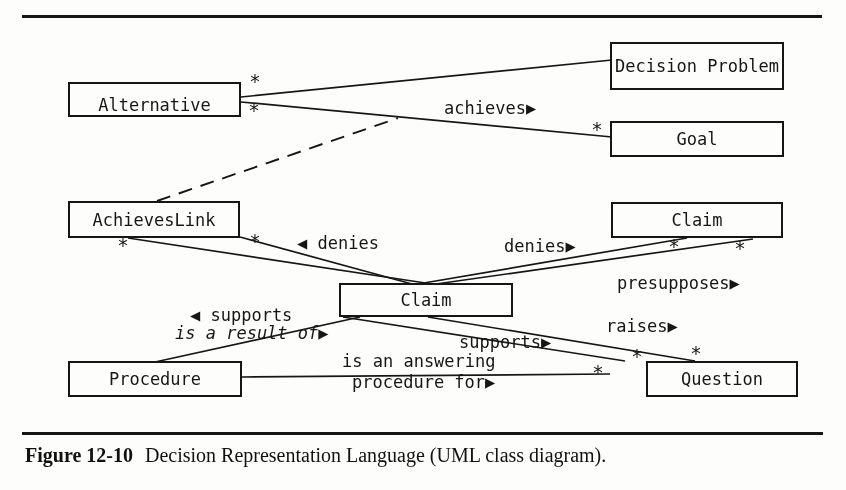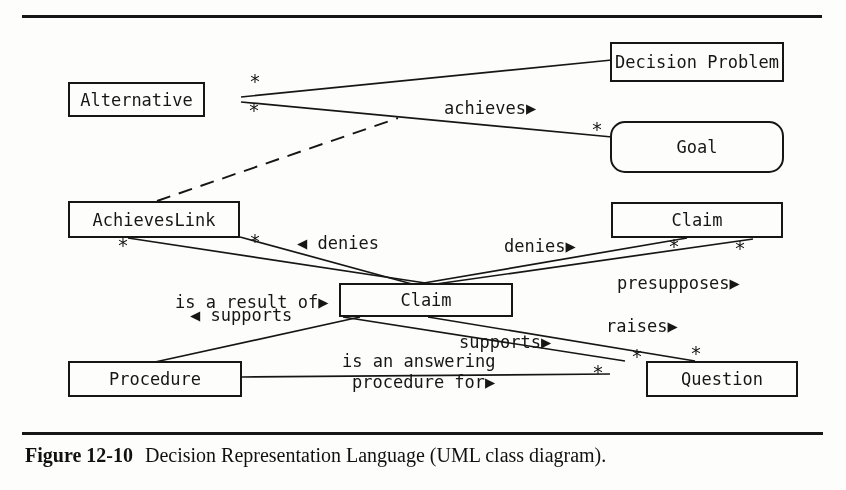--- a/index.html
+++ b/index.html
@@ -87,27 +87,27 @@
         <line x1="428" y1="317" x2="695" y2="361"></line>
         <line x1="242" y1="377" x2="610" y2="374"></line>
       </svg>
   </div>
 
   <div class="rule rule-bottom"></div>
 
   <div class="caption">
     <span class="cap-label">Figure 12-10</span><span class="cap-text">Decision Representation Language (UML class diagram).</span>
   </div>
-<div class="uml-class" style="left: 68px; top: 82px; width: 137px; height: 35px;">
+<div class="uml-class" style="left: 68px; top: 82px; width: 173px; height: 35px; align-items: flex-end;">
       <span>Alternative</span>
     </div>
-    <div class="uml-class" style="left: 610px; top: 42px; width: 174px; height: 40px;">
+    <div class="uml-class" style="left: 610px; top: 42px; width: 174px; height: 48px;">
       <span>Decision Problem</span>
     </div>
-    <div class="uml-class" style="left: 610px; top: 121px; width: 174px; height: 52px; border-radius: 15px;">
+    <div class="uml-class" style="left: 610px; top: 121px; width: 174px; height: 36px;">
       <span>Goal</span>
     </div>
     <div class="uml-class" style="left: 68px; top: 201px; width: 172px; height: 37px;">
       <span>AchievesLink</span>
     </div>
     <div class="uml-class" style="left: 611px; top: 202px; width: 172px; height: 36px;">
       <span>Claim</span>
     </div>
     <div class="uml-class" style="left: 339px; top: 283px; width: 174px; height: 34px;">
       <span>Claim</span>
@@ -116,21 +116,21 @@
       <span>Procedure</span>
     </div>
     <div class="uml-class" style="left: 646px; top: 361px; width: 152px; height: 36px;">
       <span>Question</span>
     </div>
     <div class="assoc-label" style="left: 444px; top: 99px;">achieves▶</div>
     <div class="assoc-label" style="left: 297px; top: 234px;">◀ denies</div>
     <div class="assoc-label" style="left: 504px; top: 237px; text-align: right;">denies▶</div>
     <div class="assoc-label" style="left: 190px; top: 262px; margin-top: 44px;">◀ supports</div>
     <div class="assoc-label" style="left: 617px; top: 274px;">presupposes▶</div>
-    <div class="assoc-label" style="left: 175px; top: 293px;">is a result of▶</div>
+    <div class="assoc-label" style="left: 175px; top: 324px; font-style: italic;">is a result of▶</div>
     <div class="assoc-label" style="left: 606px; top: 317px;">raises▶</div>
     <div class="assoc-label" style="left: 459px; top: 333px;">supports▶</div>
     <div class="assoc-label" style="left: 342px; top: 352px;">is an answering</div>
     <div class="assoc-label" style="left: 352px; top: 373px;">procedure for▶</div>
     <div class="mult" style="left: 255px; top: 78px;">*</div>
     <div class="mult" style="left: 254px; top: 107px;">*</div>
     <div class="mult" style="left: 597px; top: 126px;">*</div>
     <div class="mult" style="left: 123px; top: 242px;">*</div>
     <div class="mult" style="left: 255px; top: 238px;">*</div>
     <div class="mult" style="left: 674px; top: 243px;">*</div>

